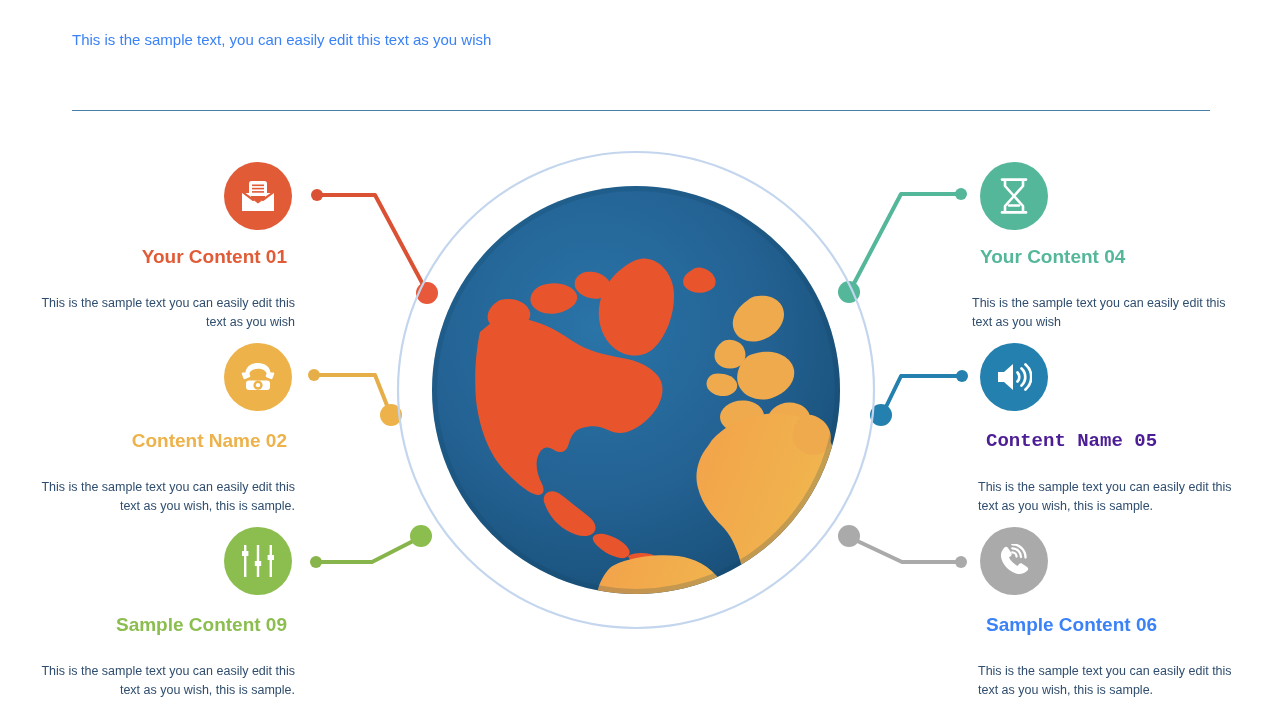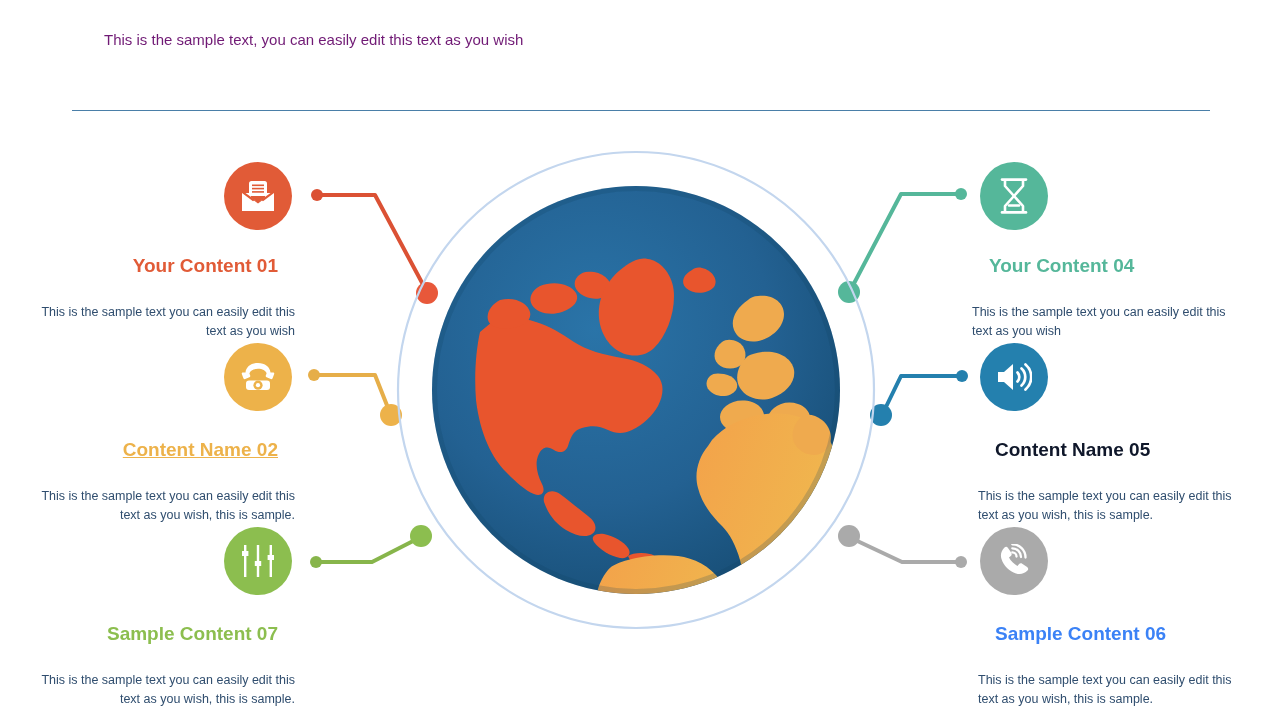--- a/index.html
+++ b/index.html
@@ -82,21 +82,21 @@
     display: flex;
     align-items: center;
     justify-content: center;
   }
   .icon-circle svg { display: block; }
 
   .item-title {
     font-size: 19px;
     font-weight: bold;
     line-height: 1.2;
-    margin: 17px;
+    margin: 8px;
     white-space: nowrap;
   }
   .item-body {
     font-size: 12.5px;
     color: #2F4D6E;
     line-height: 1.55;
     margin-top: 25px;
   }
 
   
@@ -120,21 +120,21 @@
     left: 0; top: 0;
     width: 1280px;
     height: 720px;
     pointer-events: none;
   }
 </style>
 </head>
 <body>
 
 <div id="header">
-  <div id="page-subtitle" style="color: #701a75; margin-left: 32px;">This is the sample text, you can easily edit this text as you wish</div>
+  <div id="page-subtitle" style="color: #3b82f6;">This is the sample text, you can easily edit this text as you wish</div>
 </div>
 <div id="header-divider" style="background: rgb(74, 127, 168);"></div>
 
 <div id="stage">
 
   <svg id="connectors" viewBox="0 0 1280 720">
 
     <g>
       <polyline points="317,195 375,195 427,292" fill="none" stroke="#DB5134" stroke-width="4" stroke-linecap="round" stroke-linejoin="round"></polyline>
       <circle cx="317" cy="195" r="6" fill="#DB5134"></circle>
@@ -372,36 +372,36 @@
       </svg>
     </span>
   </div>
 
   <div class="item item-left" id="item-1">
     <div class="item-title" style="color: rgb(225, 91, 55);">Your Content 01</div>
     <div class="item-body" style="color: rgb(47, 77, 110);">This is the sample text you can easily edit this text as you wish</div>
   </div>
 
   <div class="item item-left" id="item-2">
-    <div class="item-title" style="color: rgb(237, 178, 74); text-decoration: underline;">Content Name 02</div>
+    <div class="item-title" style="color: rgb(237, 178, 74);">Content Name 02</div>
     <div class="item-body" style="color: rgb(47, 77, 110);">This is the sample text you can easily edit this text as you wish, this is sample.</div>
   </div>
 
   <div class="item item-left" id="item-3">
-    <div class="item-title" style="color: rgb(140, 190, 79);">Sample Content 07</div>
+    <div class="item-title" style="color: rgb(140, 190, 79);">Sample Content 09</div>
     <div class="item-body" style="color: rgb(47, 77, 110);">This is the sample text you can easily edit this text as you wish, this is sample.</div>
   </div>
 
   <div class="item item-right" id="item-4">
     <div class="item-title" style="color: rgb(85, 183, 154);">Your Content 04</div>
     <div class="item-body" style="color: rgb(47, 77, 110);">This is the sample text you can easily edit this text as you wish</div>
   </div>
 
   <div class="item item-right" id="item-5">
-    <div class="item-title" style="color: #0f172a;">Content Name 05</div>
+    <div class="item-title" style="color: #4c1d95; font-family: Liberation Mono, monospace;">Content Name 05</div>
     <div class="item-body" style="color: rgb(47, 77, 110);">This is the sample text you can easily edit this text as you wish, this is sample.</div>
   </div>
 
   <div class="item item-right" id="item-6">
     <div class="item-title" style="color: #3b82f6;">Sample Content 06</div>
     <div class="item-body" style="color: rgb(47, 77, 110);">This is the sample text you can easily edit this text as you wish, this is sample.</div>
   </div>
 
 </div>
 

